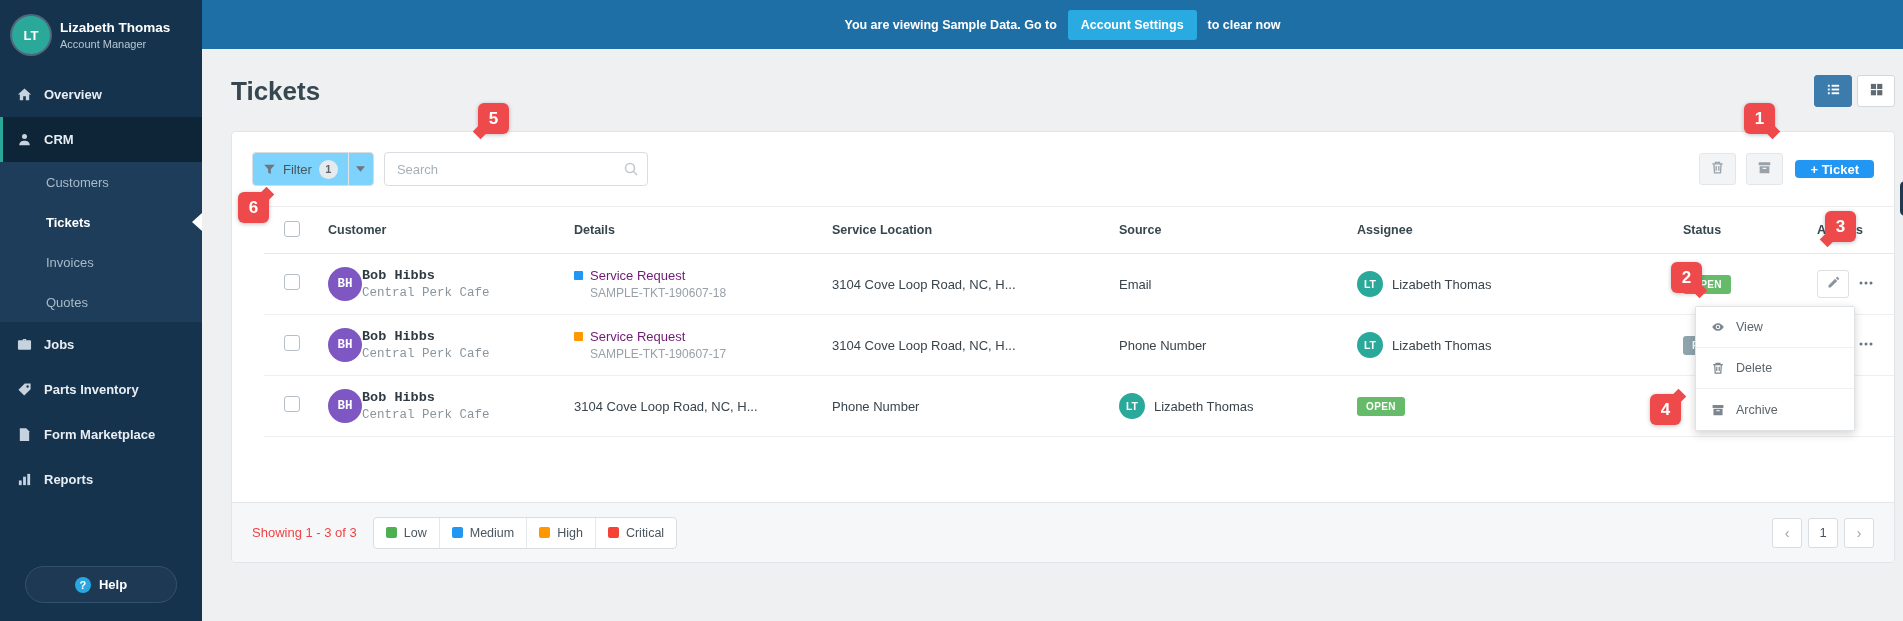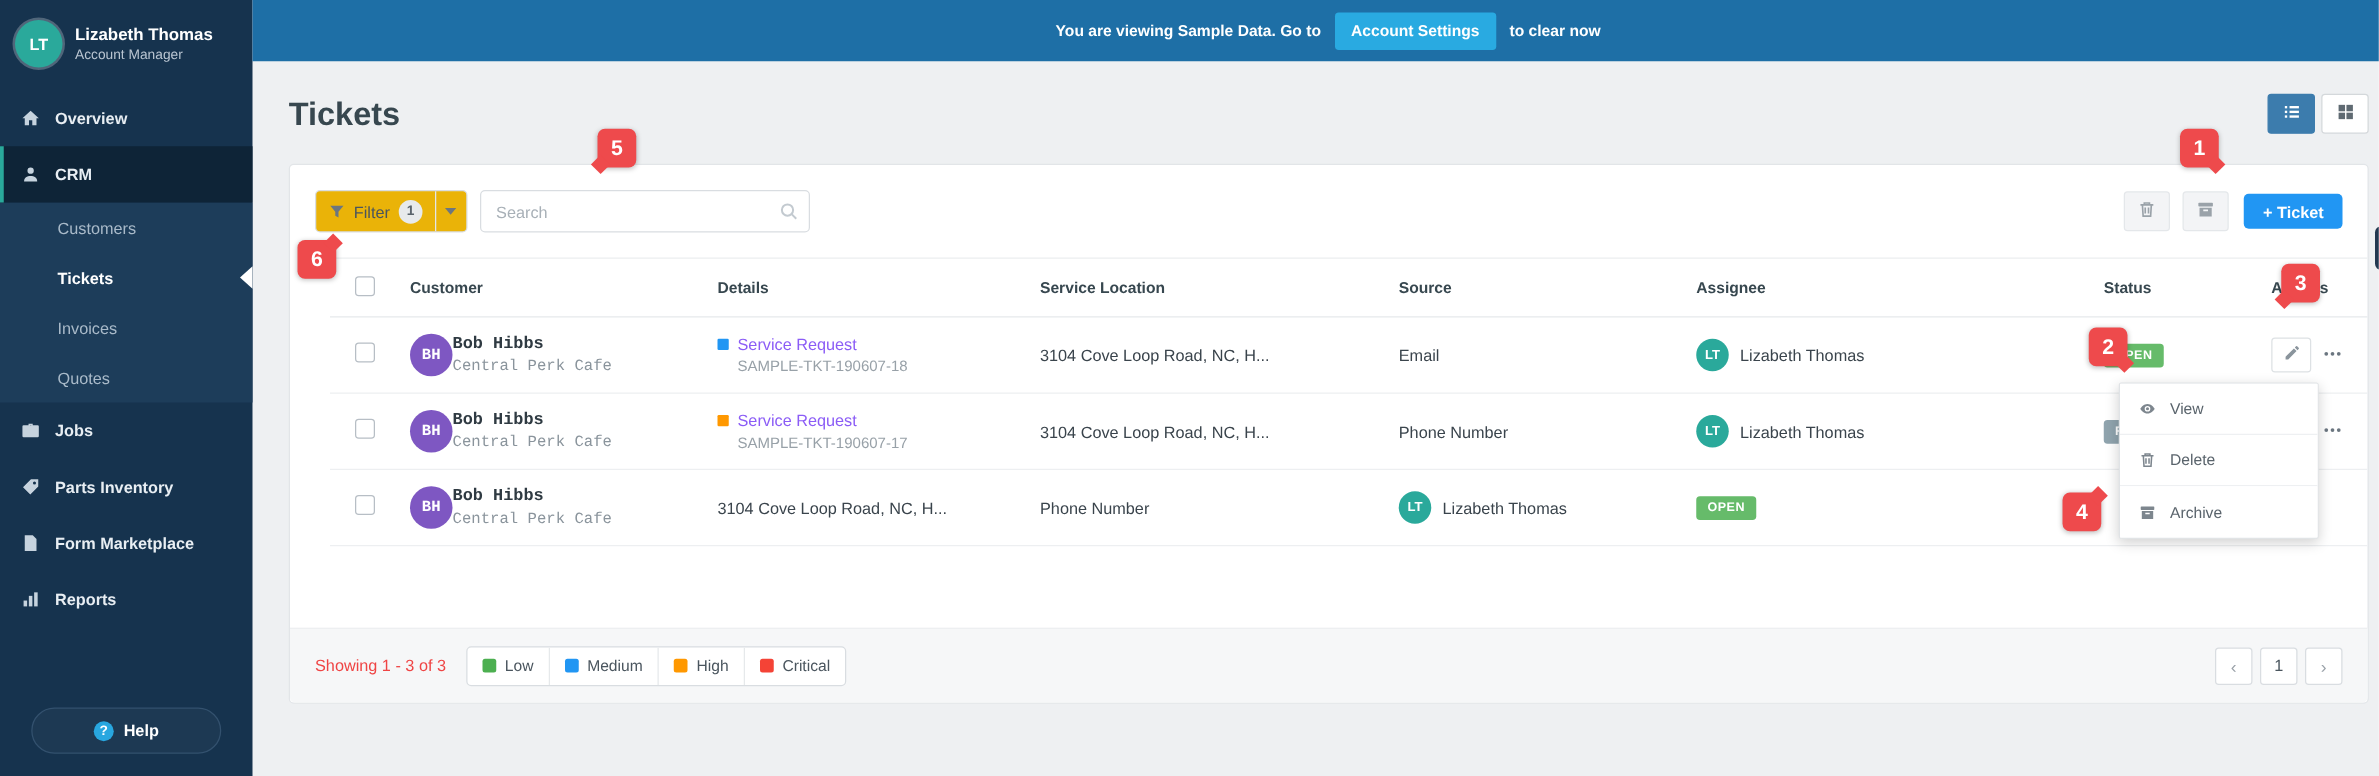--- a/index.html
+++ b/index.html
@@ -45,54 +45,54 @@
   .page-title { font-size:26px; color:#37474f; font-weight:bold; }
   .view-toggles { display:flex; gap:5px; }
   .toggle-btn { width:38px; height:32px; border:1px solid #d4d8db; border-radius:3px; background:#fff; color:#5f6a72;
                 display:flex; align-items:center; justify-content:center; cursor:pointer; }
   .toggle-btn.active { background:#3c7cad; border-color:#3c7cad; color:#fff; }
   .toggle-btn svg { width:15px; height:15px; }
 
   .card { background:#fff; border:1px solid #e2e5e8; border-radius:4px; height:432px; display:flex; flex-direction:column; }
 
   .toolbar { display:flex; align-items:center; padding:20px; gap:10px; }
-  .filter-btn { height:34px; display:flex; align-items:center; border:1px solid #d9dde1; border-radius:4px; background:#eab308;
+  .filter-btn { height:34px; display:flex; align-items:center; border:1px solid #d9dde1; border-radius:4px; background:#7dd3fc;
                 cursor:pointer; font-family:inherit; padding:0; }
   .filter-main { display:flex; align-items:center; gap:7px; padding:0 10px; font-size:13px; color:#4a555e; }
   .filter-main svg { width:13px; height:13px; color:#6b7680; }
   .filter-count { width:19px; height:19px; border-radius:50%; background:#e7eaec; font-size:11px; color:#5a646c;
                   display:flex; align-items:center; justify-content:center; font-weight:bold; }
   .filter-caret { width:25px; align-self:stretch; display:flex; align-items:center; justify-content:center;
                   border-left:1px solid #e3e6e9; color:#6b7680; }
   .filter-caret svg { width:9px; height:6px; }
 
   .search-box { position:relative; width:264px; }
   .search-input { width:100%; height:34px; border:1px solid #d9dde1; border-radius:4px; padding:0 32px 0 12px;
                   font-size:13px; color:#4a555e; font-family:inherit; outline:none; background:#fff; }
   .search-input::placeholder { color:#a8b0b7; }
   .search-icon { position:absolute; right:9px; top:9px; width:16px; height:16px; color:#c3cad0; }
   .search-icon svg { width:16px; height:16px; }
 
   .toolbar-spacer { flex:1; }
   .icon-btn { width:37px; height:32px; background:#f3f4f6; border:1px solid #e4e7ea; border-radius:3px;
               display:flex; align-items:center; justify-content:center; color:#9aa2a9; cursor:pointer; }
   .icon-btn svg { width:15px; height:15px; }
-  .add-ticket-btn { height:28px; padding:0 15px; background:#2196f3; color:#fff; border:none; border-radius:4px;
+  .add-ticket-btn { height:18px; padding:0 15px; background:#2196f3; color:#fff; border:none; border-radius:4px;
                     font-size:13px; font-weight:bold; cursor:pointer; font-family:inherit; margin-left:2px; }
 
   .tgrid { display:grid; grid-template-columns:44px 246px 258px 287px 238px 326px 120px 1fr; align-items:center; padding:0 20px;margin-left:32px; }
   .thead { height:48px; border-top:1px solid #eceef0; border-bottom:1px solid #e6e9eb; font-size:12.5px; font-weight:bold; color:#37474f; }
   .trow { height:61px; border-bottom:1px solid #edeff1; }
   .checkbox { width:16px; height:16px; border:1.5px solid #b7bec5; border-radius:3px; background:#fff; display:inline-block; cursor:pointer; }
   .cell-customer { display:flex; align-items:center; gap:0;font-family:Liberation Mono, monospace; }
   .row-avatar { width:34px; height:34px; border-radius:50%; background:#7e57c2; color:#fff; font-size:12.5px; font-weight:bold;
                 display:flex; align-items:center; justify-content:center; flex-shrink:0; }
   .cust-name { font-size:13.5px; font-weight:bold; color:#2f3a42; display:block; }
   .cust-sub { font-size:12.5px; color:#8a949c; display:block; margin-top:3px; }
-  .det-top { display:flex; align-items:center; gap:7px; font-size:13px; color:#8b5cf6; }
+  .det-top { display:flex; align-items:center; gap:7px; font-size:13px; color:#701a75; }
   .det-square { width:9px; height:9px; border-radius:1px; display:inline-block; }
   .det-id { font-size:12px; color:#98a1a8; margin-top:3px; display:block; padding-left:16px; }
   .cell-loc, .cell-src { font-size:13px; color:#3a444c; }
   .cell-assignee { display:flex; align-items:center; gap:9px; font-size:13px; color:#3a444c; }
   .assignee-avatar { width:26px; height:26px; border-radius:50%; background:#2aa99b; color:#fff; font-size:10.5px; font-weight:bold;
                      display:flex; align-items:center; justify-content:center; flex-shrink:0; }
   .status-pill { display:inline-block; padding:4px 9px; border-radius:3px; color:#fff; font-size:10px; font-weight:bold;
                  letter-spacing:.4px; white-space:nowrap; }
   .cell-actions { display:flex; align-items:center; gap:9px; padding-left:14px; }
   .pencil-btn { width:32px; height:28px; border:1px solid #dde1e4; background:#fff; border-radius:3px; color:#8a949c;

